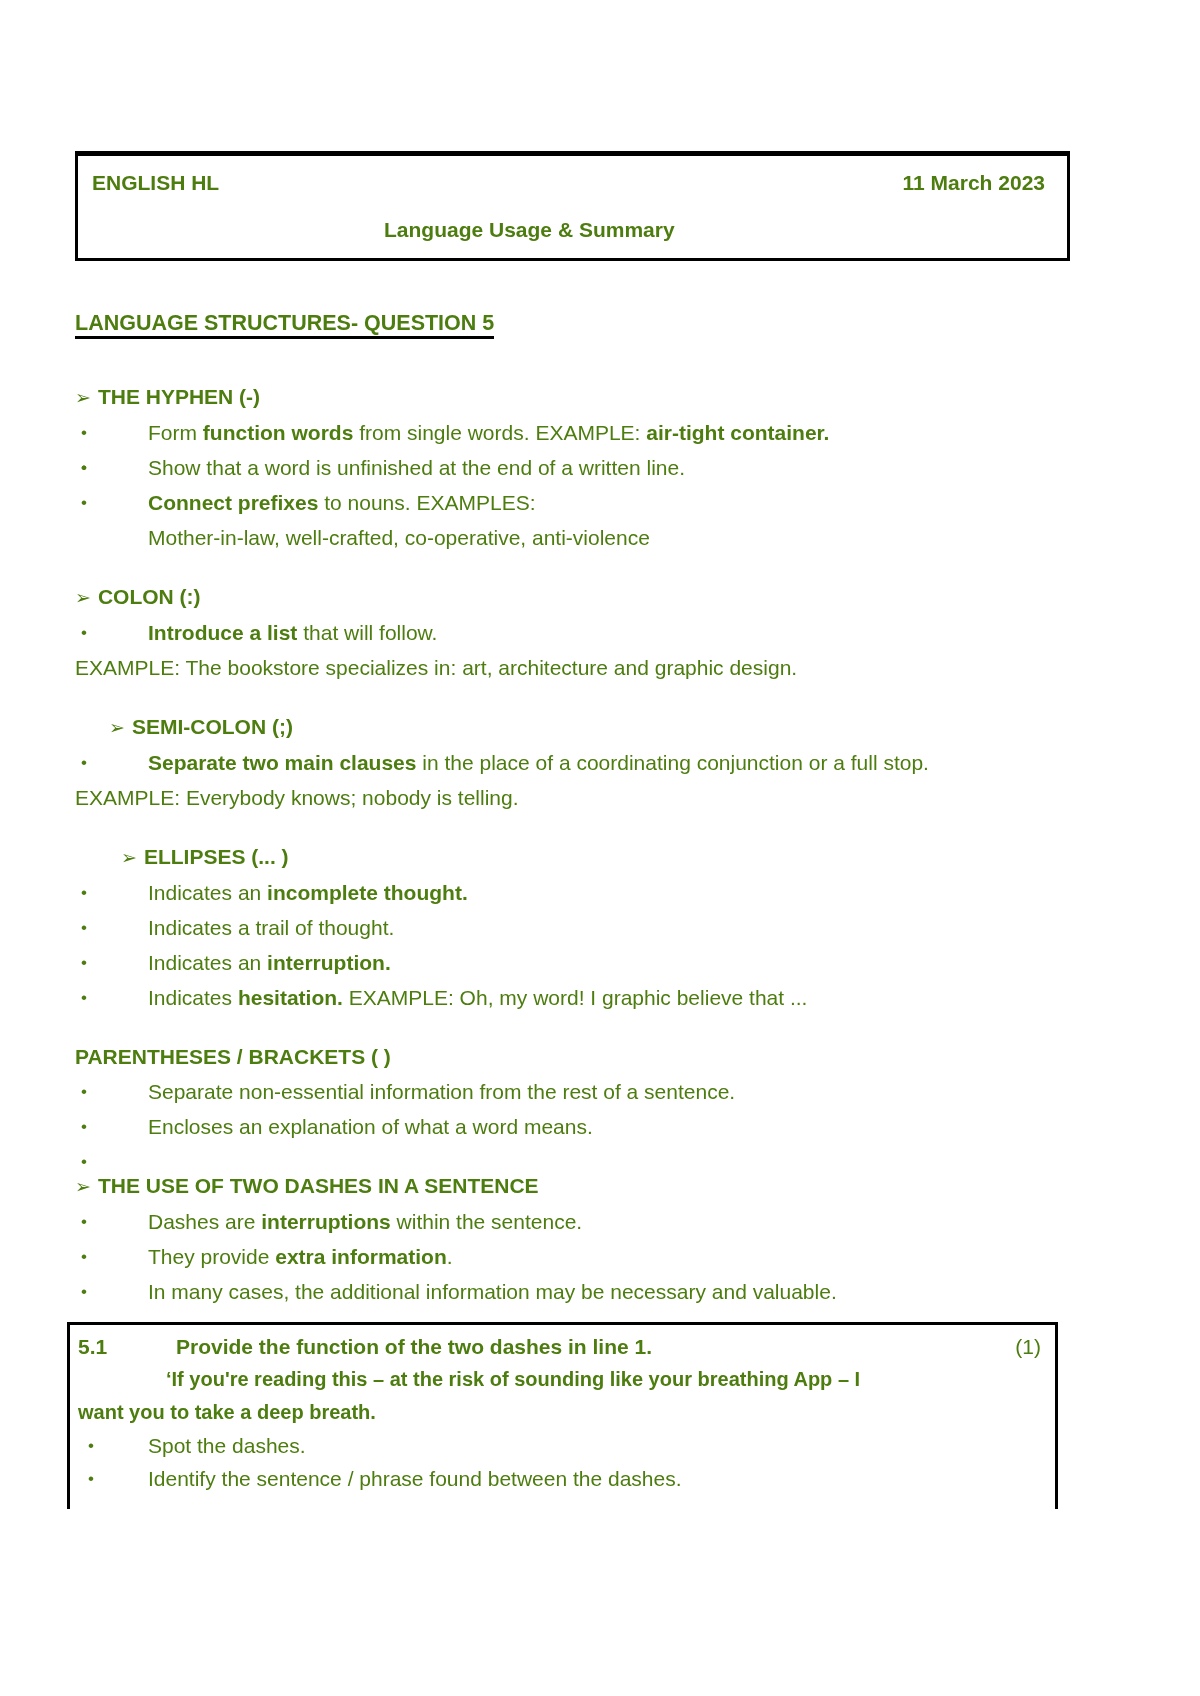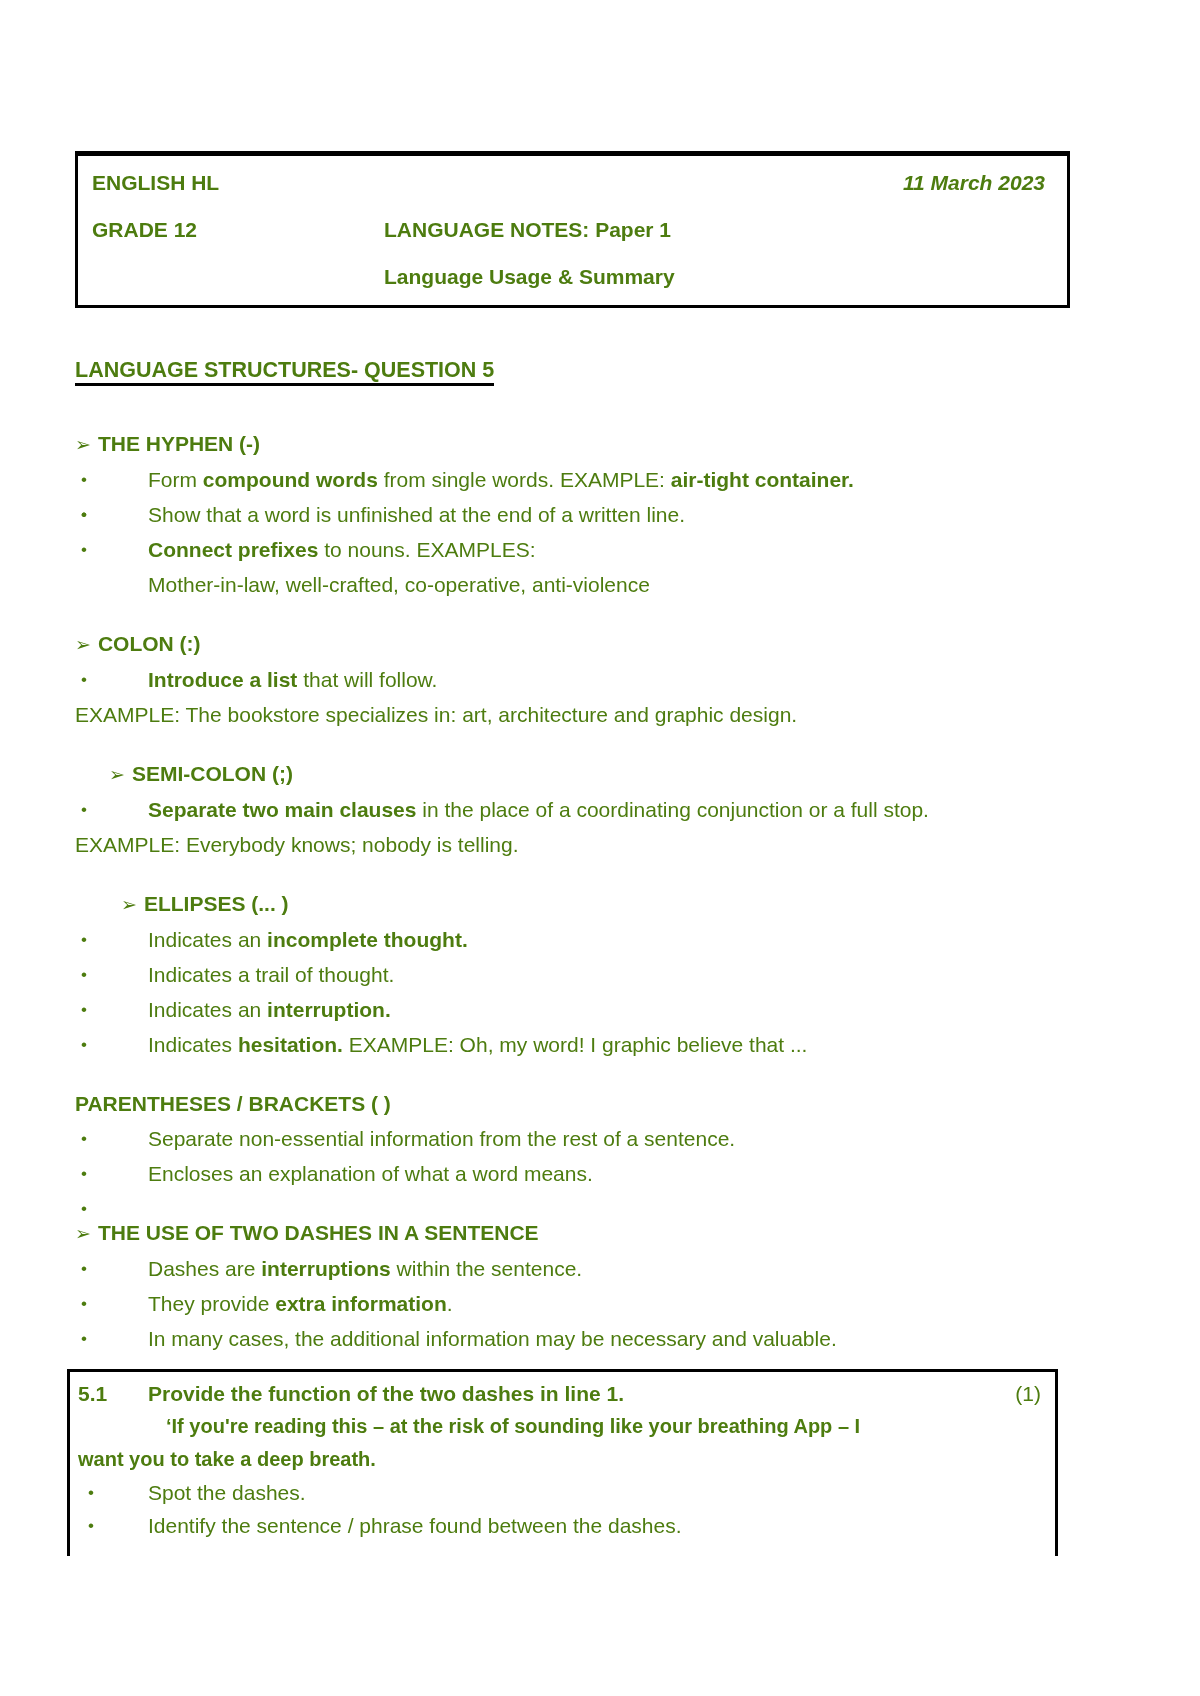--- a/index.html
+++ b/index.html
@@ -17,21 +17,21 @@
     margin-top:151px;
     border:3px solid #000;border-top-width:5px;
     padding:14px 22px 16px 14px;
     box-sizing:border-box;
   }
   .hrow{display:grid;grid-template-columns:292px 1fr auto;align-items:baseline;
         font-weight:bold;font-size:21px;line-height:25px;margin-bottom:22px;}
   .hrow:last-child{margin-bottom:0;}
   .hcol1{grid-column:1;}
   .hcol2{grid-column:2;}
-  .hcol3{grid-column:3;text-align:center;font-style:italic;}
+  .hcol3{grid-column:3;text-align:center;}
 
   
   .main-heading{margin-top:50px;font-size:21.5px;font-weight:bold;}
   .main-heading .uline{display:inline-block;border-bottom:3px solid #000;padding-bottom:0;}
 
   
   .section{margin-top:24px;}
   .section.first{margin-top:40px;}
   .sec-title{font-weight:bold;font-size:21px;line-height:35px;}
   .sec-title .arrow{font-family:"DejaVu Sans",sans-serif;font-size:19px;margin-right:7px;}
@@ -43,59 +43,55 @@
   .line.flush{padding-left:0;}
   .b{font-weight:bold;}
 
   
   .qbox{
     margin-top:13px;margin-left:-8px;width:991px;
     border:3px solid #000;border-bottom:none;
     box-sizing:border-box;
     padding:5px 14px 14px 8px;
   }
-  .qrow{display:flex;align-items:baseline;font-size:21px;line-height:33px;}
+  .qrow{display:flex;align-items:baseline;font-size:21px;line-height:33px;gap:28px;}
   .qnum{flex:none;width:70px;font-weight:bold;}
   .qtext{flex:1;font-weight:bold;}
   .qmarks{flex:none;font-weight:normal;}
   .qquote{font-weight:bold;font-size:20px;line-height:33px;}
   .qquote.qq1{text-indent:88px;white-space:nowrap;}
   .qline{padding-left:70px;font-size:21px;line-height:33px;}
   .qline .marker{left:10px;line-height:33px;}
 </style>
 </head>
 <body>
 
 <div class="page">
   <div class="content">
 
     <div class="header-box">
       <div class="hrow">
         <span class="hcol1">ENGLISH HL</span>
         <span class="hcol3">11 March 2023</span>
       </div>
       <div class="hrow">
-        <span class="hcol1">GRADE 12</span>
-        <span class="hcol2">LANGUAGE NOTES: Paper 1</span>
-      </div>
-      <div class="hrow">
         <span class="hcol1"></span>
         <span class="hcol2">Language Usage &amp; Summary</span>
       </div>
     </div>
 
     <div class="main-heading">
       <span class="uline">LANGUAGE STRUCTURES- QUESTION 5</span>
     </div>
 
     <div class="section first">
       <div class="sec-title">
         <span class="arrow">➢</span><span>THE HYPHEN (-)</span>
       </div>
-      <div class="line"><span class="marker">•</span><span><span>Form </span><span class="b">compound words</span><span> from single words. EXAMPLE: </span><span class="b">air-tight container.</span></span></div>
+      <div class="line"><span class="marker">•</span><span><span>Form </span><span class="b">function words</span><span> from single words. EXAMPLE: </span><span class="b">air-tight container.</span></span></div>
       <div class="line"><span class="marker">•</span></div>
       <div class="line"><span class="marker">•</span><span><span>Show that a word is unfinished at the end of a written line.</span></span></div>
       <div class="line"><span class="marker">•</span><span><span class="b">Connect prefixes</span><span> to nouns. EXAMPLES:</span></span></div>
       <div class="line"><span><span>Mother-in-law, well-crafted, co-operative, anti-violence</span></span></div>
     </div>
 
     <div class="section">
       <div class="sec-title">
         <span class="arrow">➢</span><span>COLON (:)</span>
       </div>

